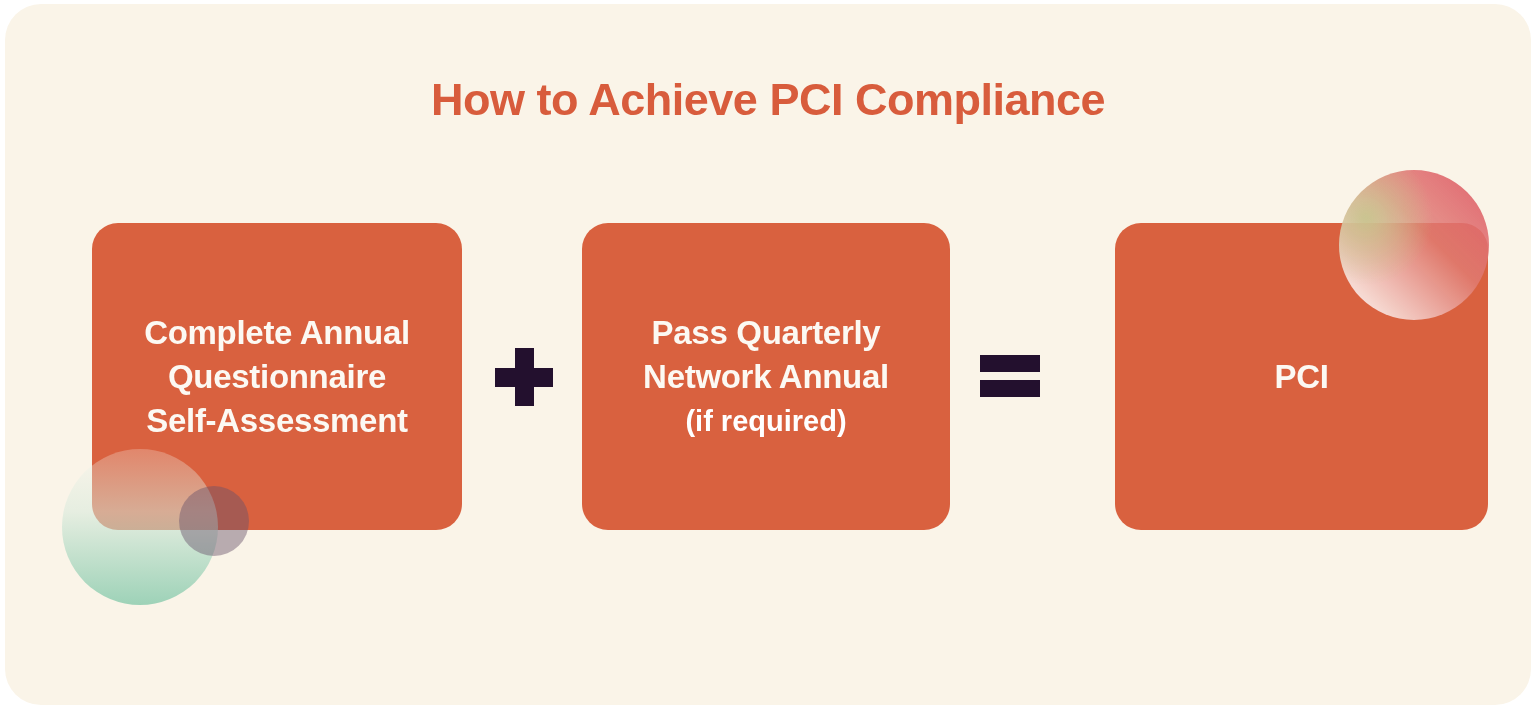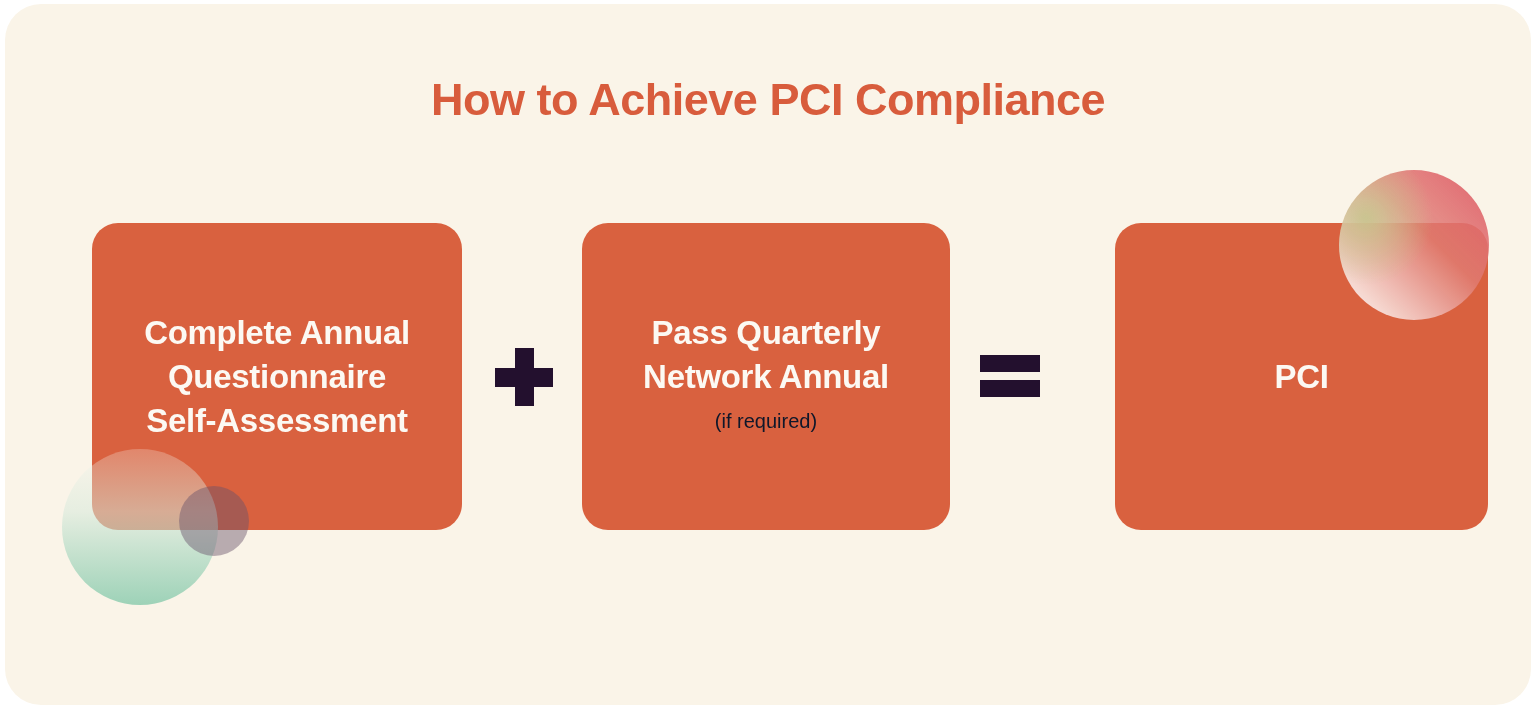--- a/index.html
+++ b/index.html
@@ -55,24 +55,24 @@
   .box-line {
     display: block;
     color: #fcf9f3;
     font-size: 33px;
     line-height: 44px;
     font-weight: bold;
     letter-spacing: -0.3px;
   }
   .box-note {
     display: block;
-    color: #0f172a;
-    font-size: 20px;
+    color: #ffffff;
+    font-size: 29px;
     line-height: 44px;
-    font-weight: 400;
+    font-weight: 700;
     letter-spacing: 0;
   }
   
   .plus {
     position: absolute;
     left: 495px;
     top: 348px;
     width: 58px;
     height: 58px;
   }

